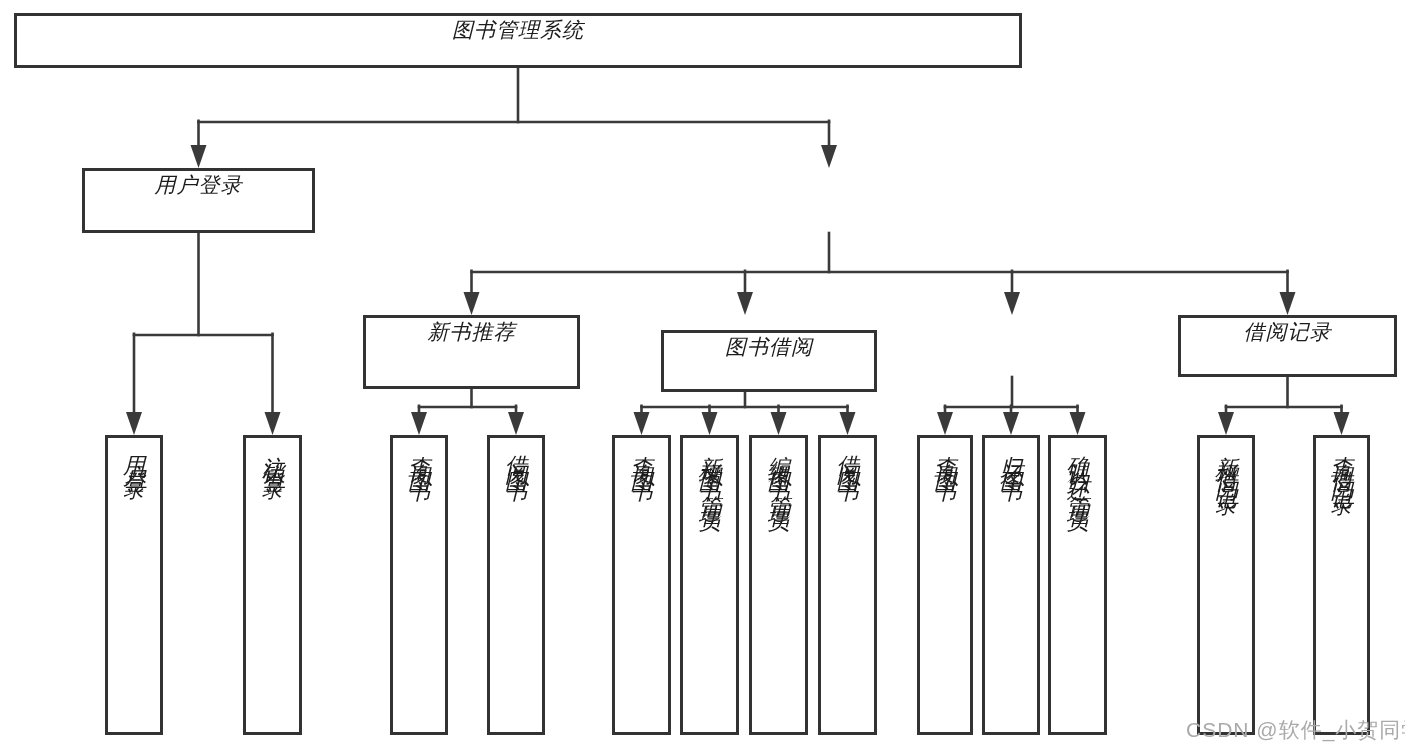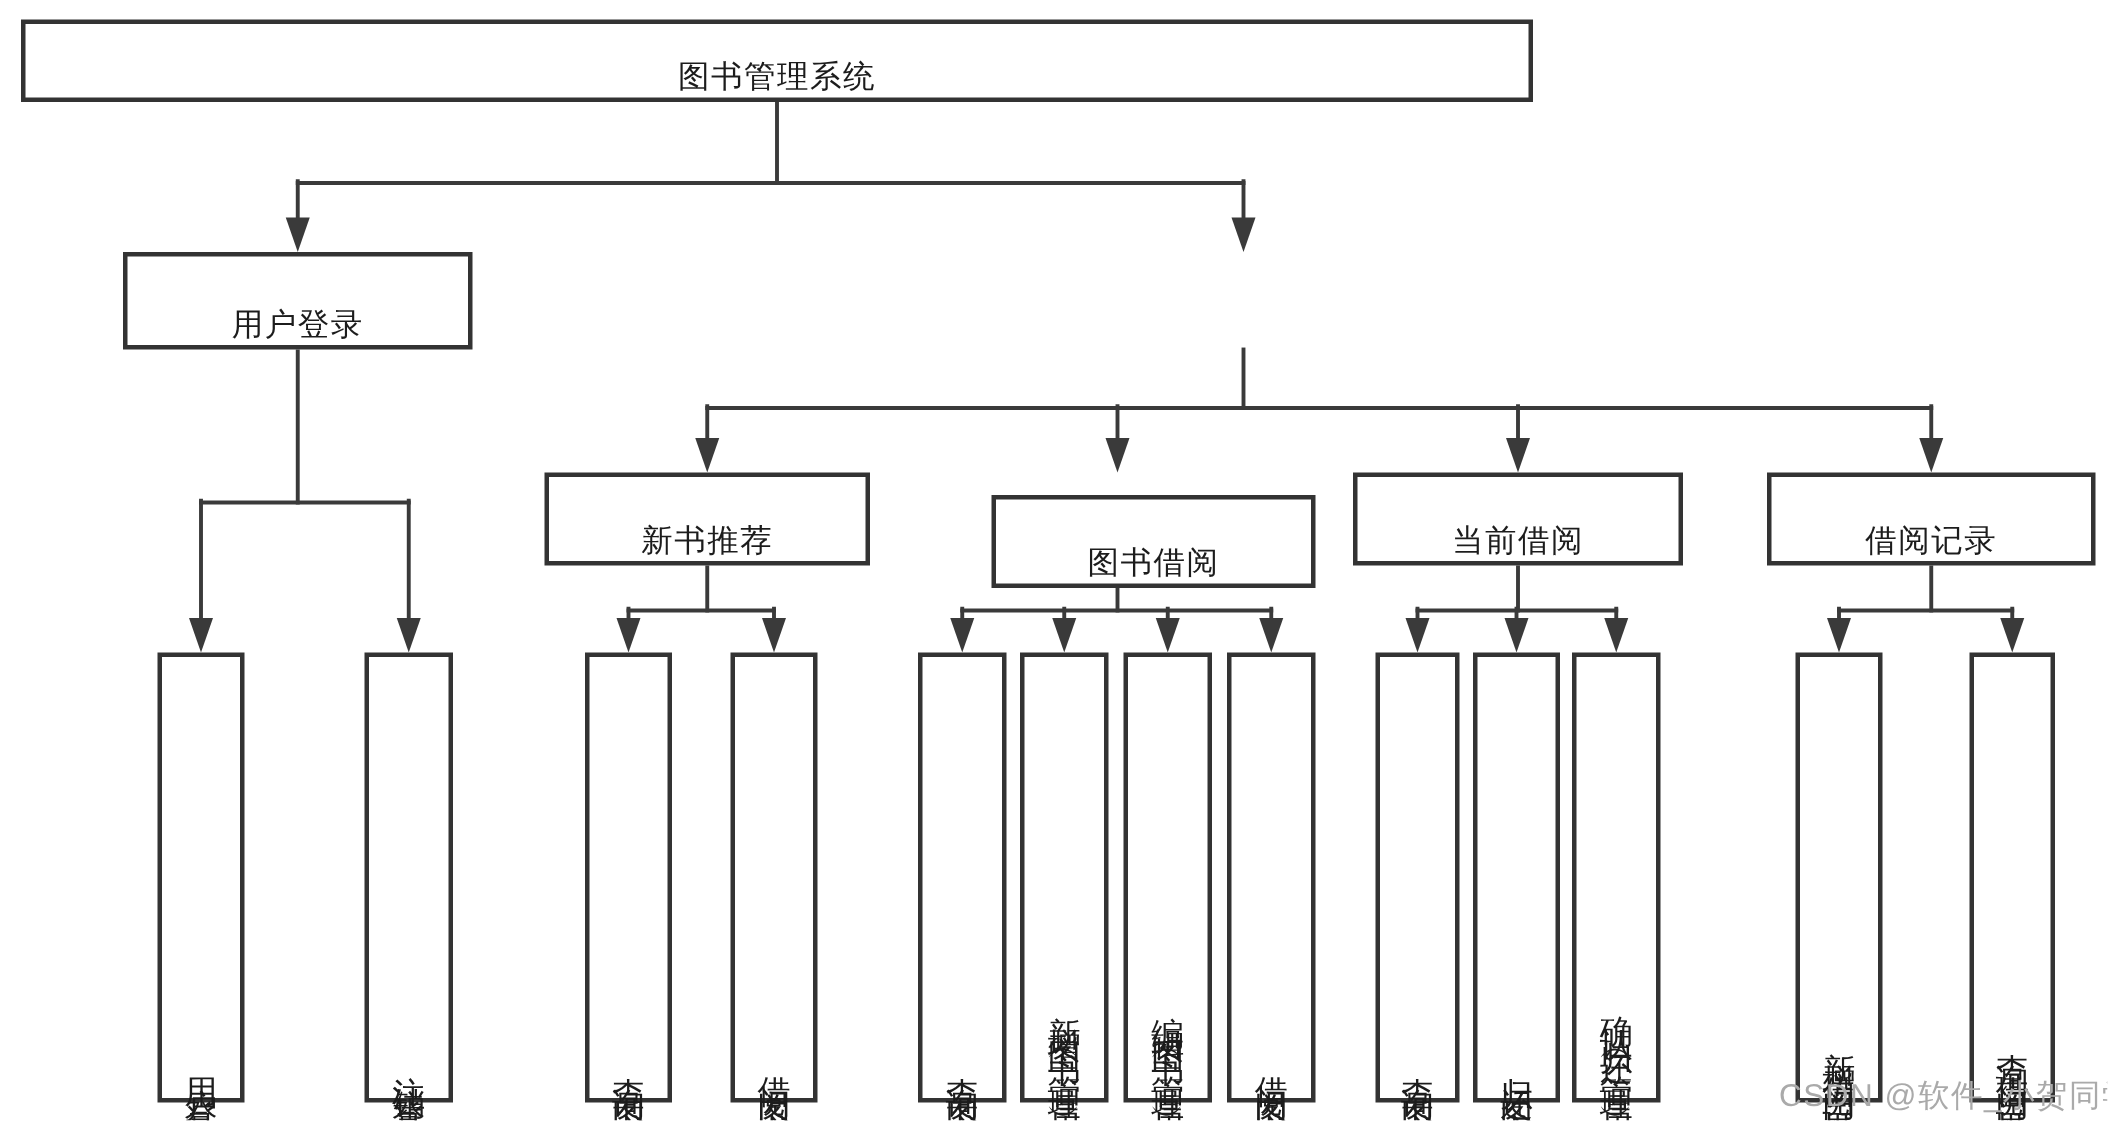--- a/index.html
+++ b/index.html
@@ -20,44 +20,45 @@
     left: 0; top: 0;
     width: 1405px;
     height: 747px;
   }
   .box {
     position: absolute;
     box-sizing: border-box;
     background: #ffffff;
     border: 3px solid #333333;
     display: flex;
-    align-items: flex-end;
+    align-items: flex-start;
     justify-content: center;
     color: #1c1c1c;
     font-size: 21px;
     letter-spacing: 1px;
     text-align: center;
+    font-style: italic;
   }
   .leaf {
     top: 435px;
     height: 300px;
     font-size: 22px;
   }
   .leaf .vtext {
     writing-mode: vertical-rl;
     text-orientation: mixed;
     letter-spacing: 8px;
     line-height: 1;
     white-space: nowrap;
   }
   
   .n-root   { left: 14px;   top: 13px;  width: 1008px; height: 55px; }
   .n-login  { left: 82px;   top: 168px; width: 233px;  height: 65px; }
   .n-mgmt   { left: 712px;  top: 168px; width: 234px;  height: 65px; }
-  .n-newrec { left: 363px;  top: 315px; width: 217px;  height: 62px; }
+  .n-newrec { left: 363px;  top: 315px; width: 217px;  height: 74px; }
   .n-borrow { left: 637px;  top: 330px; width: 216px;  height: 62px; margin-left: 24px; }
   .n-cur    { left: 902px;  top: 315px; width: 220px;  height: 62px; }
   .n-rec    { left: 1178px; top: 315px; width: 219px;  height: 62px; }
   .l1  { left: 105px;  width: 58px; }
   .l2  { left: 243px;  width: 59px; }
   .l3  { left: 390px;  width: 58px; }
   .l4  { left: 487px;  width: 58px; }
   .l5  { left: 612px;  width: 59px; }
   .l6  { left: 680px;  width: 59px; }
   .l7  { left: 749px;  width: 59px; }
@@ -144,23 +145,20 @@
   <div class="box n-login">
     <span>用户登录</span>
   </div>
 
   <div class="box n-newrec">
     <span>新书推荐</span>
   </div>
   <div class="box n-borrow">
     <span>图书借阅</span>
   </div>
-  <div class="box n-cur">
-    <span>当前借阅</span>
-  </div>
   <div class="box n-rec">
     <span>借阅记录</span>
   </div>
 
   <div class="box leaf l1">
     <span class="vtext">用户登录</span>
   </div>
   <div class="box leaf l2">
     <span class="vtext">注销登录</span>
   </div>

